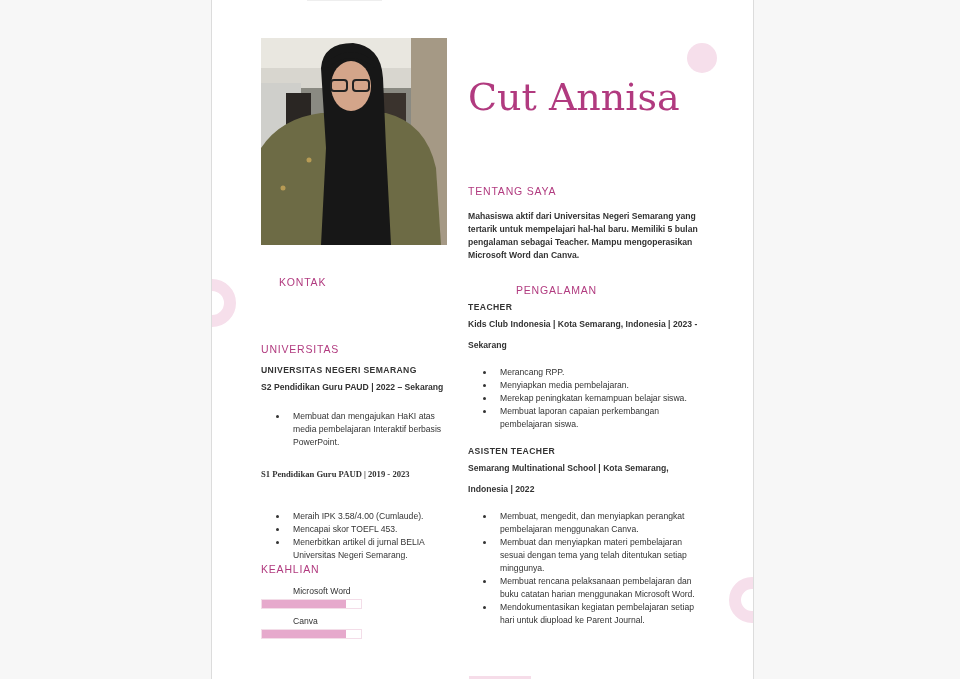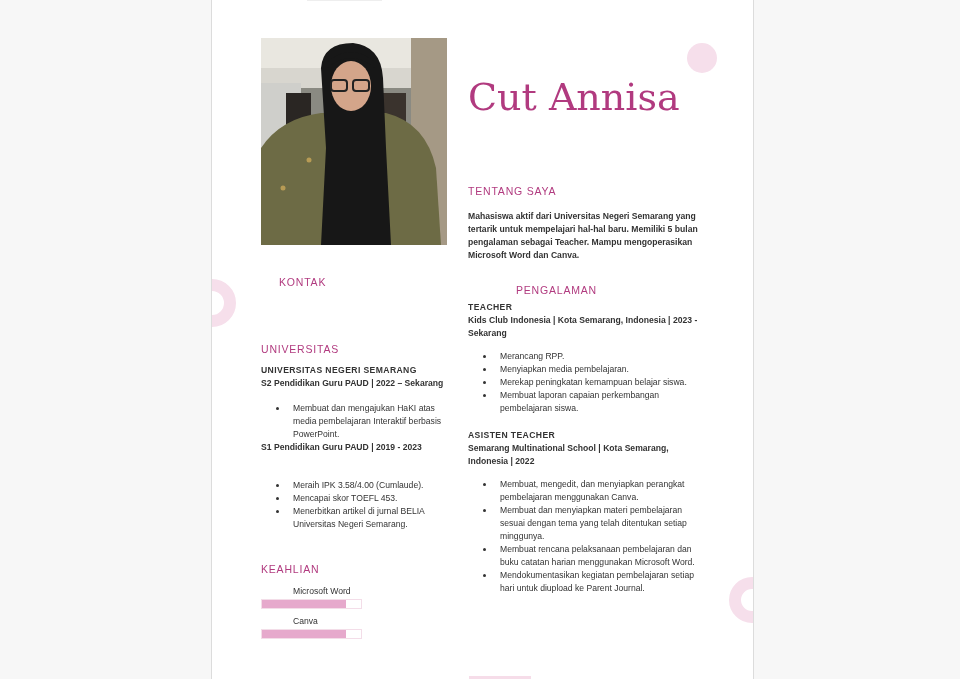--- a/index.html
+++ b/index.html
@@ -40,21 +40,21 @@
   }
   .name span { display:block; }
   .h-sec {
     position:absolute; font-size:10.5px; letter-spacing:0.8px; color:#b13a7f;
   }
   .p-about {
     position:absolute; left:256px; top:210px; width:240px;
     font-size:8.6px; line-height:13px; color:#333; font-weight:bold;
   }
   .job-title { font-size:8.6px; font-weight:bold; color:#333; letter-spacing:0.4px; line-height:13px; }
-  .job-sub { font-size:8.6px; font-weight:bold; color:#333; line-height:13px; }
+  .job-sub { font-size:8.6px; font-weight:bold; color:#333; line-height:21px; }
   .block { position:absolute; }
   ul.bl { margin:10px 0 0 0; padding:0 0 0 32px; list-style:none; }
   ul.bl li { position:relative; font-size:8.6px; line-height:13px; color:#333; }
   ul.bl li::before {
     content:""; position:absolute; left:-17px; top:5px; width:3px; height:3px; border-radius:50%; background:#333;
   }
   .skill-label { font-size:8.6px; color:#333; line-height:12px;padding-left:32px; }
   .skill-bar { width:99px; height:8px; border:1px solid #f3dde8; background:#fff; margin:2px 0 6px 0; position:relative; }
   .skill-fill { position:absolute; left:0; top:0; height:8px; background:#e6a9cc; }
 </style>
@@ -97,21 +97,21 @@
 
   <div class="h-sec" style="left:67px; top:276px;">KONTAK</div>
 
   <div class="h-sec" style="left:49px; top:343px;">UNIVERSITAS</div>
   <div class="block" style="left:49px; top:364px; width:190px;">
     <div class="job-title">UNIVERSITAS NEGERI SEMARANG</div>
     <div class="job-sub">S2 Pendidikan Guru PAUD | 2022 – Sekarang</div>
     <ul class="bl" style="margin-top:12px;">
       <li>Membuat dan mengajukan HaKI atas media pembelajaran Interaktif berbasis PowerPoint.</li>
     </ul>
-    <div class="job-sub" style="">S1 Pendidikan Guru PAUD | 2019 - 2023</div>
+    <div class="job-sub" style="margin-top:15px;font-family:Liberation Serif, serif;">S1 Pendidikan Guru PAUD | 2019 - 2023</div>
     <ul class="bl" style="margin-top:25px;">
       <li>Meraih IPK 3.58/4.00 (Cumlaude).</li>
       <li>Mencapai skor TOEFL 453.</li>
       <li>Menerbitkan artikel di jurnal BELIA Universitas Negeri Semarang.</li>
     </ul>
   </div>
 
   <div class="h-sec" style="left:49px; top:563px;">KEAHLIAN</div>
   <div class="block" style="left:49px; top:585px; width:120px;">
     <div class="skill-label">Microsoft Word</div>

